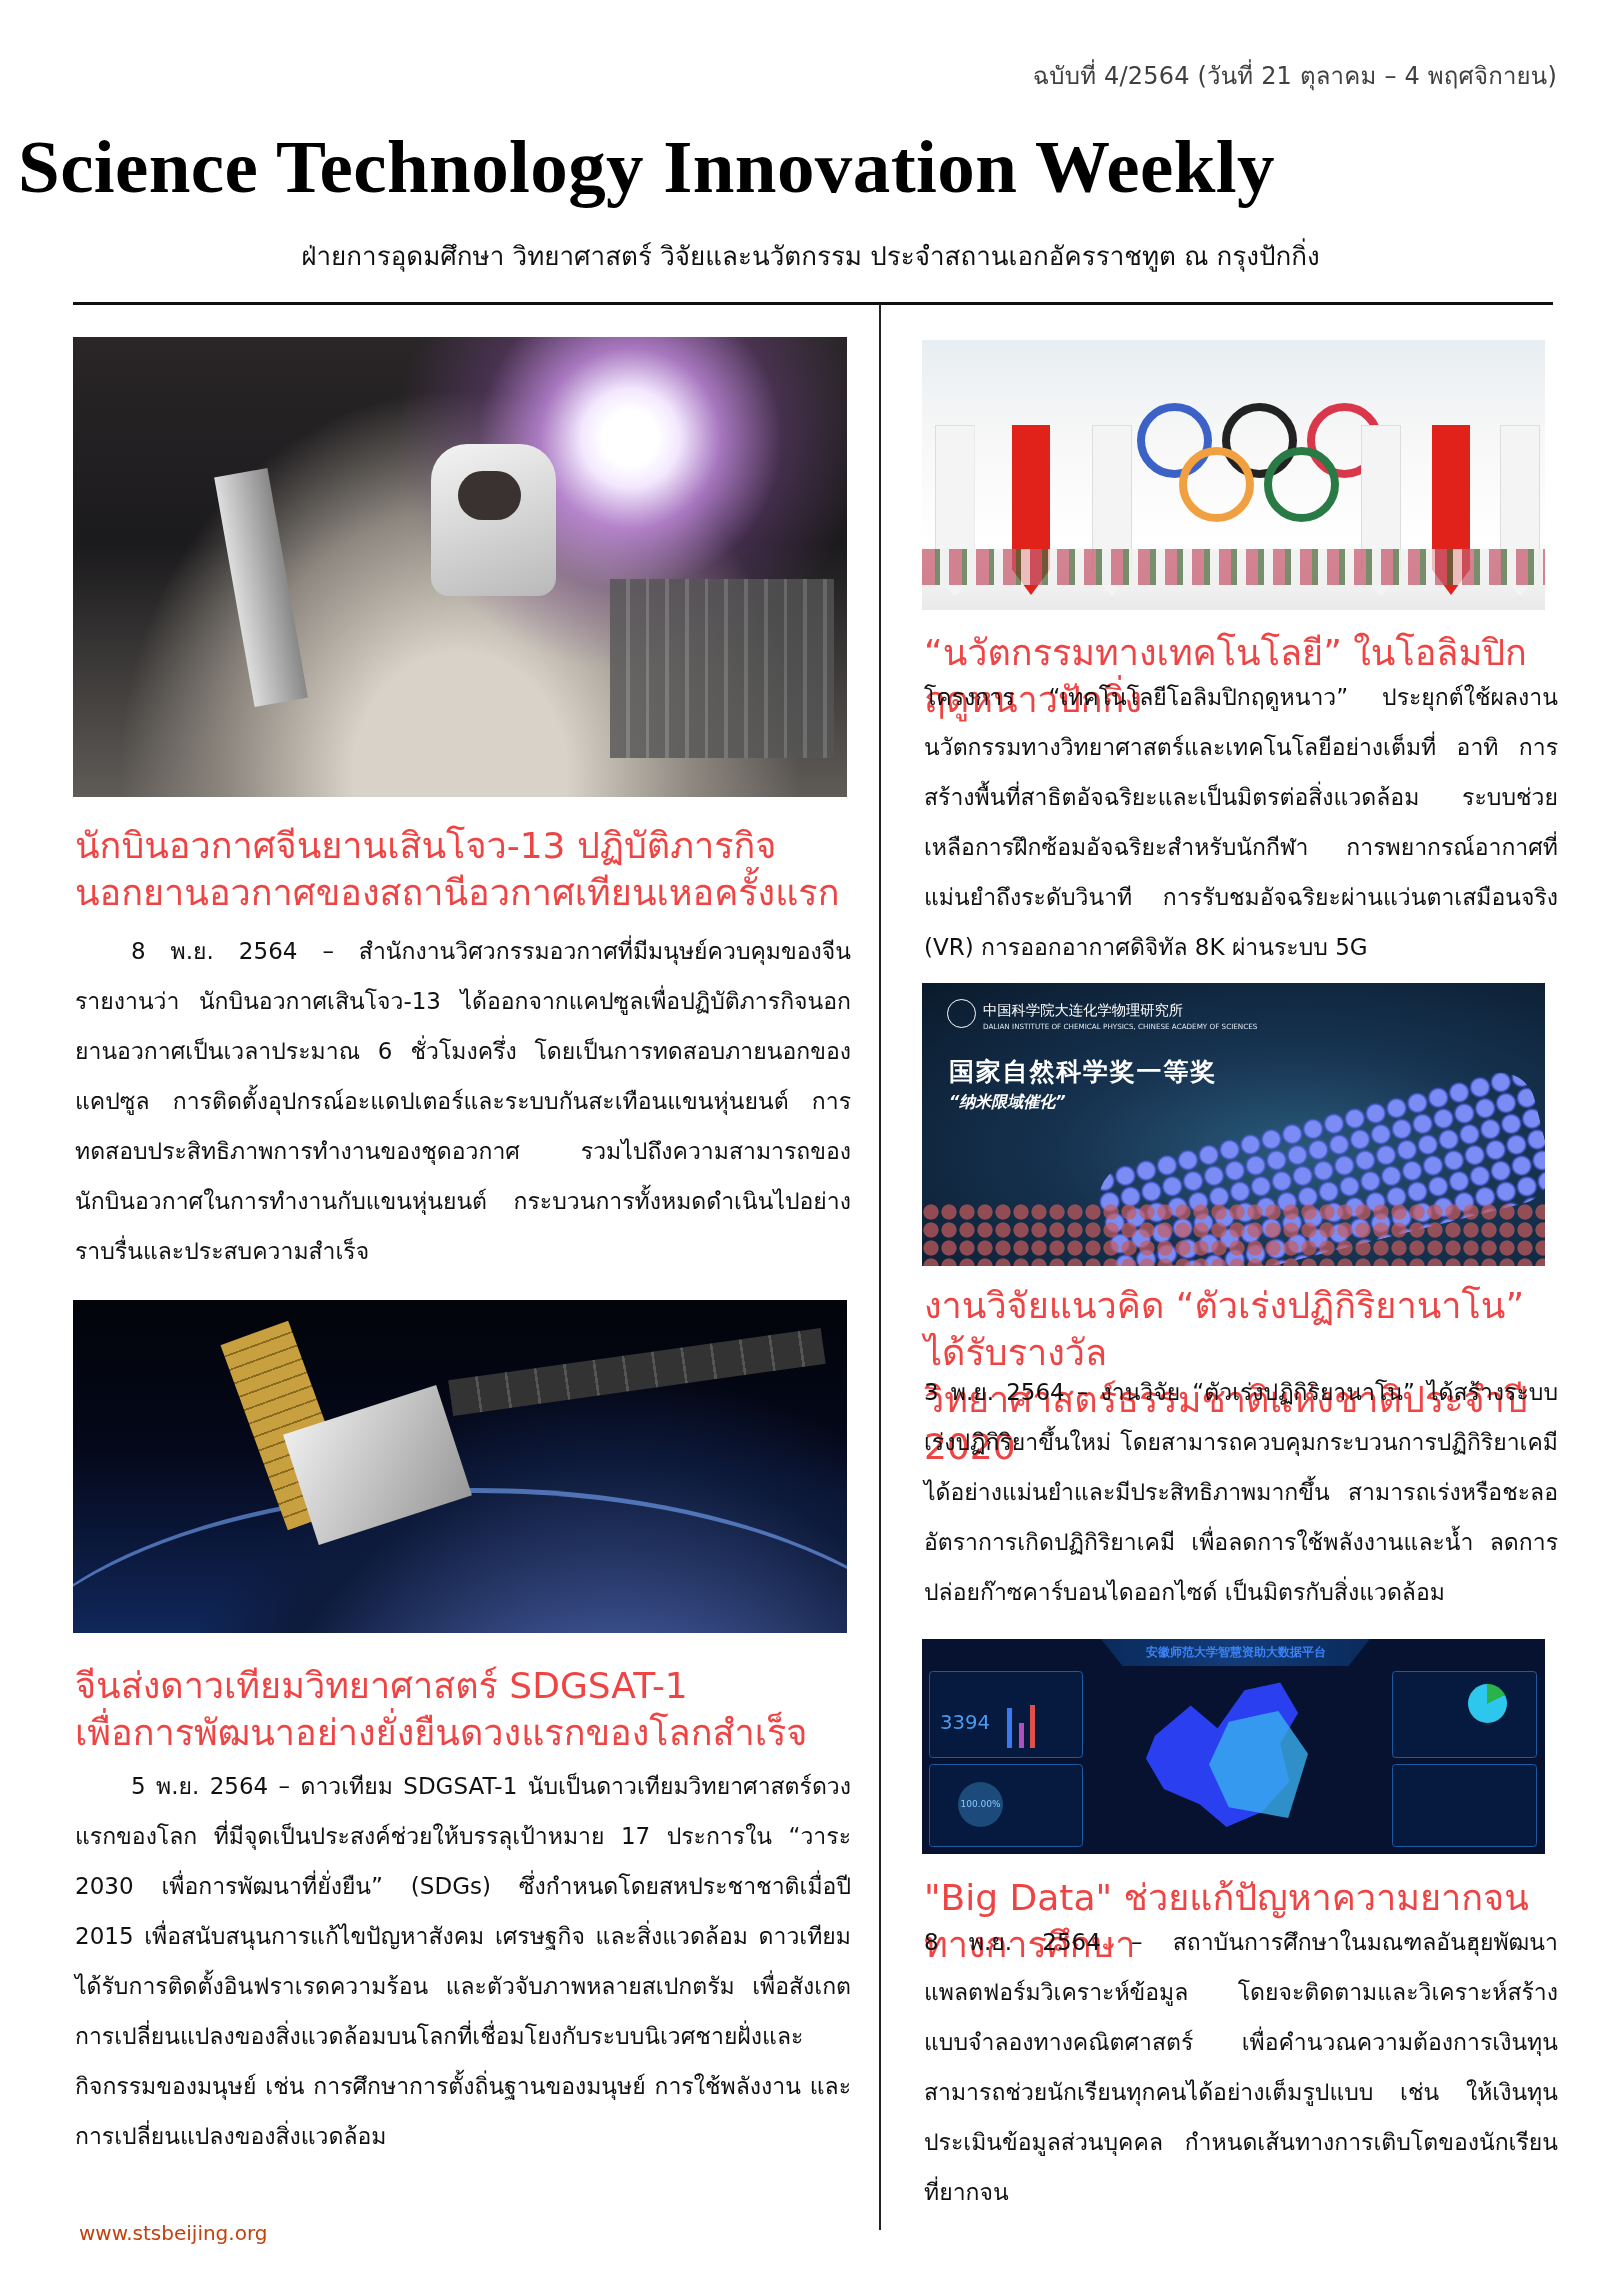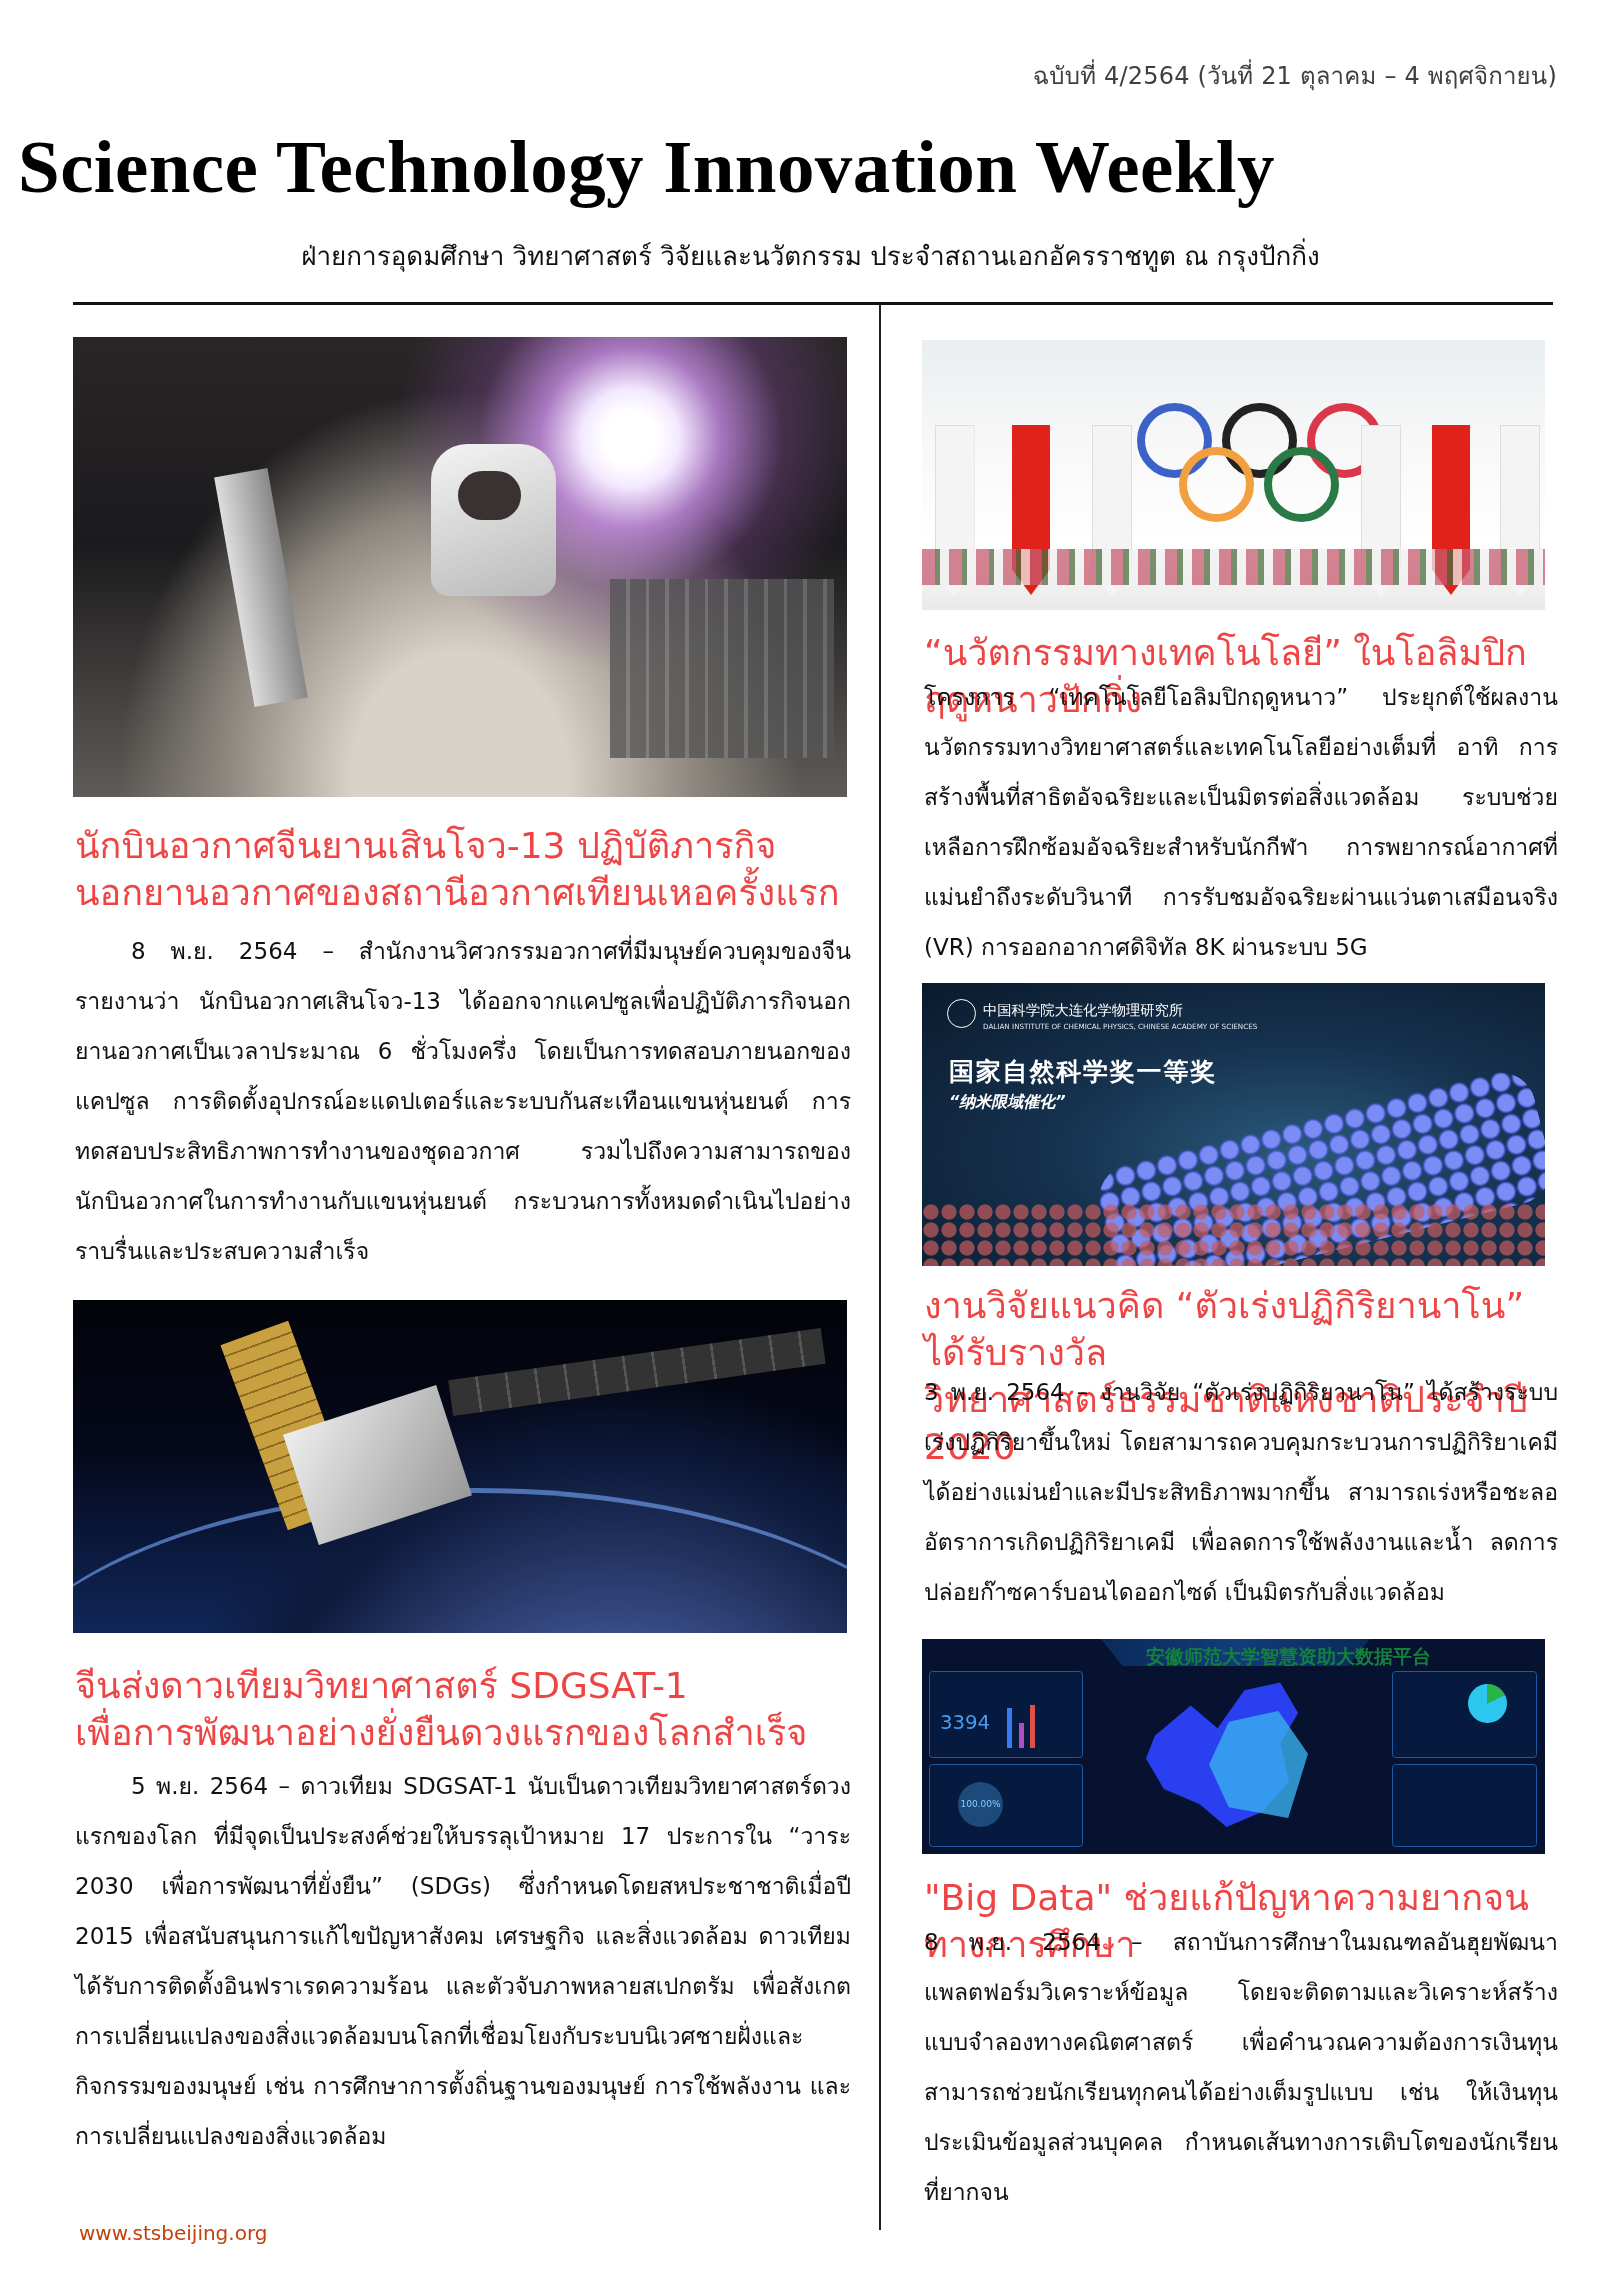--- a/index.html
+++ b/index.html
@@ -62,21 +62,21 @@
   #img-catalyst .logo-circ { position: absolute; left: 25px; top: 16px; width: 29px; height: 29px; border-radius: 50%; border: 1.8px solid #fff; box-sizing: border-box; }
   #img-catalyst .mol { position: absolute; left: 179px; top: 134px; width: 448px; height: 134px; transform: rotate(-14deg);
     background: radial-gradient(circle, #7b8cf5 0 8px, #4b5bd9 9px, rgba(0,0,0,0) 10.7px) 0 0/21.5px 21.5px; border-radius: 36px; }
   #img-catalyst .floor { position: absolute; left: 0; bottom: 0; width: 100%; height: 63px;
     background: radial-gradient(circle, #c85b5b 0 7.2px, rgba(0,0,0,0) 8px) 0 0/18px 18px; opacity: 0.7; }
 
   
   #img-dash { left: 922px; top: 1639px; width: 623px; height: 215px; background: #061230; }
   #img-dash .hdr { position: absolute; left: 179px; top: 0; width: 269px; height: 27px; background: linear-gradient(90deg,#0a2a5a,#123c7a,#0a2a5a);
     clip-path: polygon(0 0,100% 0,92% 100%,8% 100%); }
-  #img-dash .hdr-t { position: absolute; left: 224px; top: 4.5px; color: #15803d; font-size: 19px; font-weight: bold; }
+  #img-dash .hdr-t { position: absolute; left: 224px; top: 4.5px; color: #3b82f6; font-size: 12px; font-weight: bold; }
   #img-dash .box { position: absolute; border: 0.9px solid #1e5aa0; border-radius: 3.6px; background: rgba(10,40,90,0.35); }
   #img-dash .map { position: absolute; left: 215px; top: 36px; width: 179px; height: 152px; background: #2a3ff0;
     clip-path: polygon(10% 40%,30% 20%,45% 35%,60% 10%,80% 5%,90% 25%,80% 45%,85% 70%,70% 90%,50% 100%,35% 85%,15% 75%,5% 55%); }
   #img-dash .map2 { position: absolute; left: 287px; top: 72px; width: 99px; height: 107px; background: #3ab0f0;
     clip-path: polygon(20% 10%,70% 0,100% 40%,80% 100%,20% 90%,0 50%); opacity: 0.8; }
   #img-dash .num { position: absolute; left: 18px; top: 72px; color: #4a9cf0; font-size: 19.7px; }
   #img-dash .bar { position: absolute; bottom: 125px; width: 4.5px; }
   #img-dash .pie { position: absolute; left: 546px; top: 45px; width: 39px; height: 39px; border-radius: 50%;
     background: conic-gradient(#2ab34a 0 18%, #2dc7ee 18% 100%); }
 </style>

